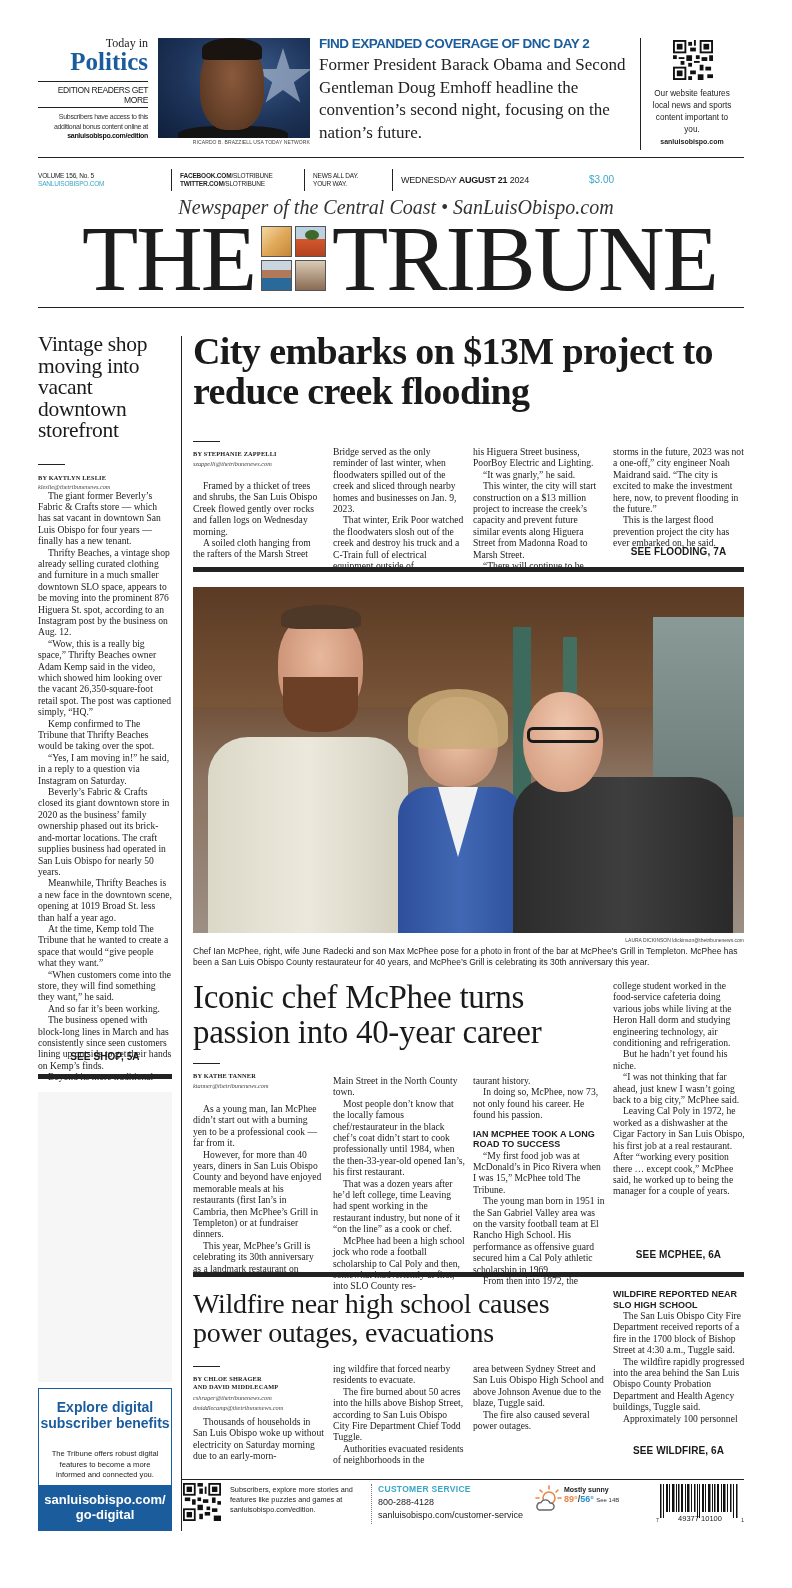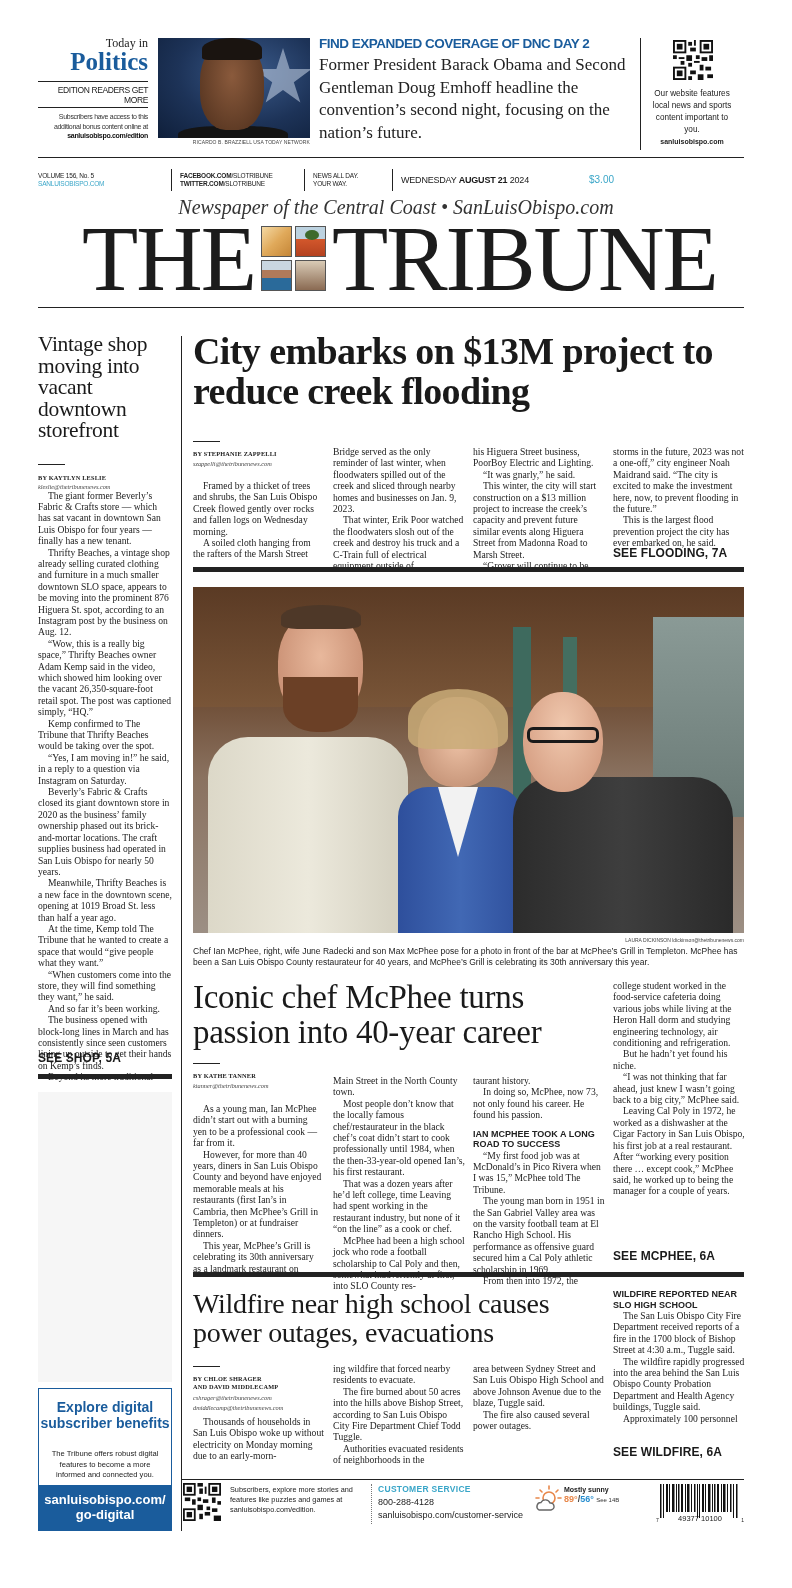--- a/index.html
+++ b/index.html
@@ -39,21 +39,21 @@
 #rule-2{left:38px;top:307px;width:706px;border-top:1px solid #222}
 
 #left-col{left:38px;top:334px;width:134px}
 .hd-serif{font-family:"Liberation Serif",serif}
 #shop-head{font-size:21.5px;line-height:21.5px;color:#1a1a1a;letter-spacing:-0.3px}
 .shortrule{width:27px;border-top:1.5px solid #222}
 .byline{font-size:6.3px;font-weight:bold;letter-spacing:.2px}
 .email{font-size:6.3px;font-style:italic;color:#444}
 .body{font-size:9.6px;line-height:11.4px;color:#222;text-align:left}
 .body p{text-indent:10px}
-.see{font-family:"Liberation Sans",sans-serif;font-weight:bold;font-size:12px;text-align:left;letter-spacing:.1px}
+.see{font-family:"Liberation Sans",sans-serif;font-weight:bold;font-size:10px;text-align:center;letter-spacing:.1px}
 #vrule-main{left:181px;top:336px;height:1195px;border-left:1px solid #222}
 
 #lead-head{left:193px;top:331px;width:560px;font-weight:bold;font-size:38px;line-height:40px;letter-spacing:-0.6px;color:#1a1a1a}
 .col{position:absolute}
 .thickrule{height:5px;background:#222}
 
 #mcphee-photo{left:193px;top:587px;width:551px;height:346px;overflow:hidden;background:linear-gradient(180deg,#5e3d28 0%,#6c4a32 30%,#8a7260 55%,#9c8f84 100%)}
 .person{position:absolute}
 #photo-credit-2{left:193px;top:937px;width:551px;text-align:right;font-family:"Liberation Sans",sans-serif;font-size:5px;color:#444}
 #caption{left:193px;top:946px;width:560px;font-family:"Liberation Sans",sans-serif;font-size:8.5px;line-height:11px;color:#222}
@@ -210,21 +210,21 @@
     <p>A soiled cloth hanging from the rafters of the Marsh Street</p>
 </div>
 <div class="col body" style="left:333px;top:446px;width:132px">
   <p style="text-indent:0">Bridge served as the only reminder of last winter, when floodwaters spilled out of the creek and sliced through nearby homes and businesses on Jan. 9, 2023.</p>
     <p>That winter, Erik Poor watched the floodwaters slosh out of the creek and destroy his truck and a C-Train full of electrical equipment outside of</p>
 </div>
 <div class="col body" style="left:473px;top:446px;width:132px">
   <p style="text-indent:0">his Higuera Street business, PoorBoy Electric and Lighting.</p>
     <p>“It was gnarly,” he said.</p>
     <p>This winter, the city will start construction on a $13 million project to increase the creek’s capacity and prevent future similar events along Higuera Street from Madonna Road to Marsh Street.</p>
-    <p>“Grover will continue to be</p>
+    <p>“There will continue to be</p>
 </div>
 <div class="col body" style="left:613px;top:446px;width:134px">
   <p style="text-indent:0">storms in the future, 2023 was not a one-off,” city engineer Noah Maidrand said. “The city is excited to make the investment here, now, to prevent flooding in the future.”</p>
     <p>This is the largest flood prevention project the city has ever embarked on, he said.</p>
 </div>
 <div class="abs see" style="left:613px;top:546px;width:131px">SEE FLOODING, 7A</div>
 <div class="abs thickrule" style="left:193px;top:567px;width:551px"></div>
 
 <div id="mcphee-photo" class="abs">
   <div style="position:absolute;left:0;top:0;width:100%;height:120px;background:linear-gradient(180deg,#5a3a24,#7a5638);opacity:.9"></div>
@@ -286,21 +286,21 @@
 <div class="abs shortrule" style="left:193px;top:1366px"></div>
 <div class="abs byline" style="left:193px;top:1375px;line-height:8px">
   <div>BY CHLOE SHRAGER</div>
     <div>AND DAVID MIDDLECAMP</div>
 </div>
 <div class="abs email" style="left:193px;top:1393px;line-height:10px">
   <div>cshrager@thetribunenews.com</div>
     <div>dmiddlecamp@thetribunenews.com</div>
 </div>
 <div class="col body" style="left:193px;top:1416px;width:132px">
-  <p>Thousands of households in San Luis Obispo woke up without electricity on Monday morning due to an early-morn-</p>
+  <p>Thousands of households in San Luis Obispo woke up without electricity on Saturday morning due to an early-morn-</p>
 </div>
 <div class="col body" style="left:333px;top:1363px;width:132px">
   <p style="text-indent:0">ing wildfire that forced nearby residents to evacuate.</p>
     <p>The fire burned about 50 acres into the hills above Bishop Street, according to San Luis Obispo City Fire Department Chief Todd Tuggle.</p>
     <p>Authorities evacuated residents of neighborhoods in the</p>
 </div>
 <div class="col body" style="left:473px;top:1363px;width:132px">
   <p style="text-indent:0">area between Sydney Street and San Luis Obispo High School and above Johnson Avenue due to the blaze, Tuggle said.</p>
     <p>The fire also caused several power outages.</p>
 </div>

